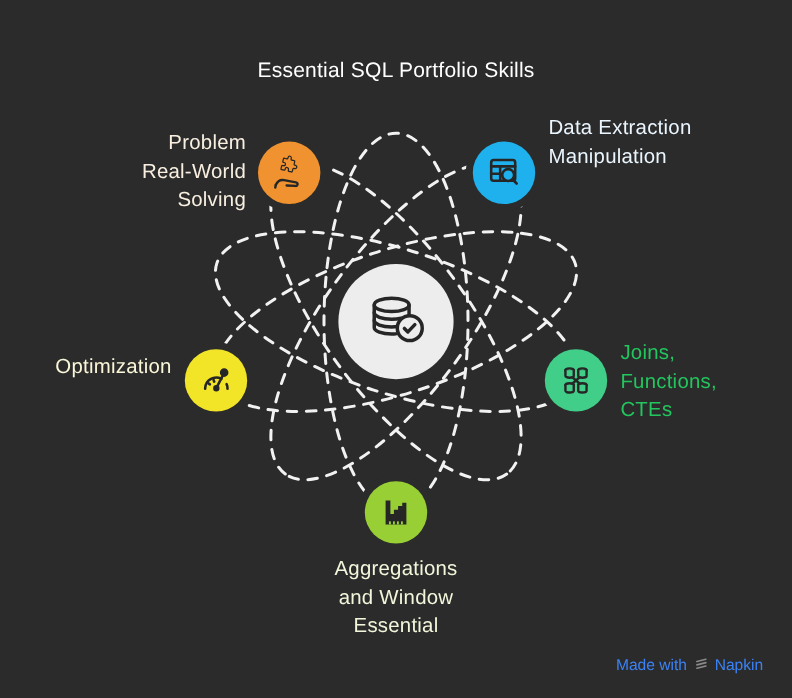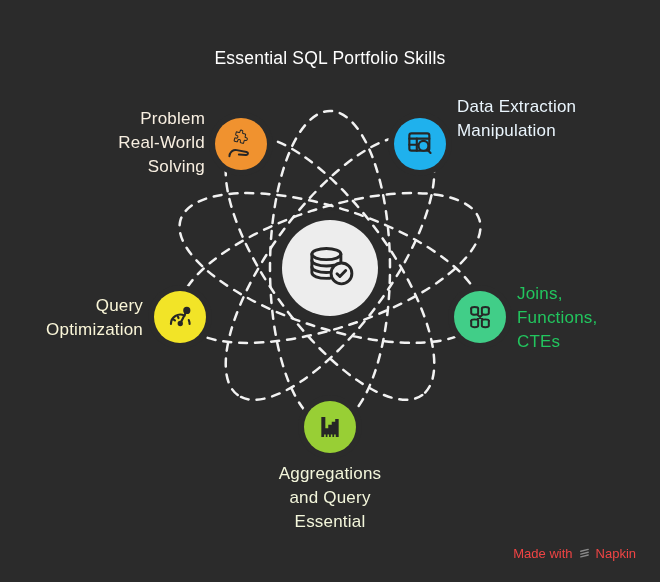--- a/index.html
+++ b/index.html
@@ -25,21 +25,21 @@
   .label{
     position:absolute;font-size:17px;line-height:24px;font-weight:400;
     letter-spacing:.2px;
   }
   .label span{display:block;}
   .ta-r{text-align:right;}
   .ta-l{text-align:left;}
   .ta-c{text-align:center;}
   .watermark{
     position:absolute;top:546px;right:24px;display:flex;align-items:center;gap:5px;
-    color:#ef4444;font-size:13px;cursor:pointer;
+    color:#3b82f6;font-size:13px;cursor:pointer;
   }
 </style>
 </head>
 <body>
 
 <div class="stage">
 
   <svg class="orbits" width="660" height="582" viewBox="0 0 660 582">
     <g fill="none" stroke="#F2F2F2" stroke-width="2.5" stroke-dasharray="8 8" stroke-linecap="round">
       <ellipse cx="330" cy="268" rx="157" ry="60" transform="rotate(18 330 268)"></ellipse>
@@ -140,33 +140,32 @@
     <span>Real-World</span>
     <span>Solving</span>
   </div>
 
   <div class="label ta-l" style="left: 457px; top: 95px; width: 180px; color: rgb(234, 245, 253);">
     <span>Data Extraction</span>
     <span>Manipulation</span>
   </div>
 
   <div class="label ta-r" style="right: 517px; top: 294px; width: 130px; color: rgb(250, 246, 216);">
-    <span>Query</span>
     <span>Optimization</span>
   </div>
 
   <div class="label ta-l" style="left: 517px; top: 282px; width: 130px; color: #22c55e;">
     <span>Joins,</span>
     <span>Functions,</span>
     <span>CTEs</span>
   </div>
 
   <div class="label ta-c" style="left: 0px; top: 462px; width: 660px; color: rgb(243, 246, 219);">
     <span>Aggregations</span>
-    <span>and Query</span>
+    <span>and Window</span>
     <span>Essential</span>
   </div>
 
   <div class="watermark">
     <span>Made with</span>
     <svg width="13" height="13" viewBox="0 0 14 14">
       <g stroke="#8A8A8A" stroke-width="1.5" stroke-linecap="round" fill="none">
         <path d="M3 4.6l8-2"></path>
         <path d="M3 7.6l8-2"></path>
         <path d="M3 10.6l8-2"></path>

